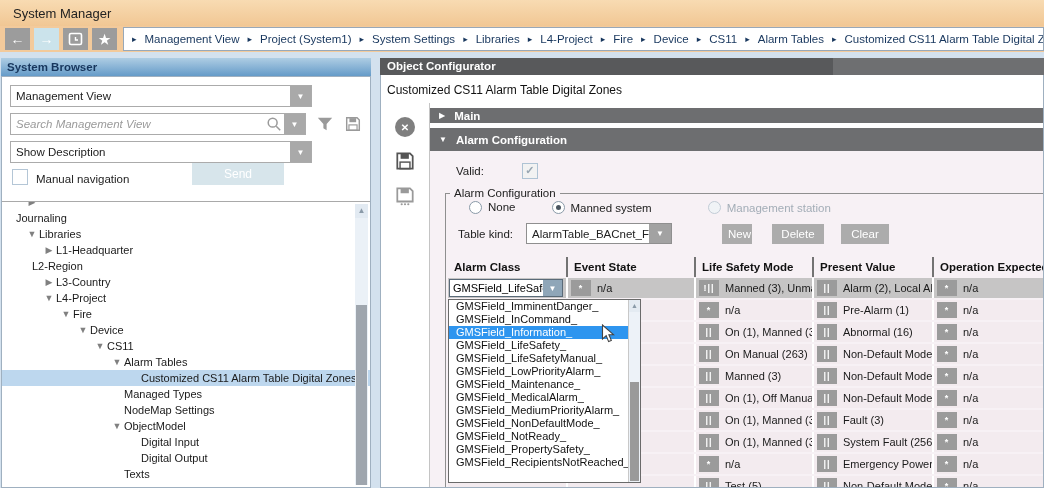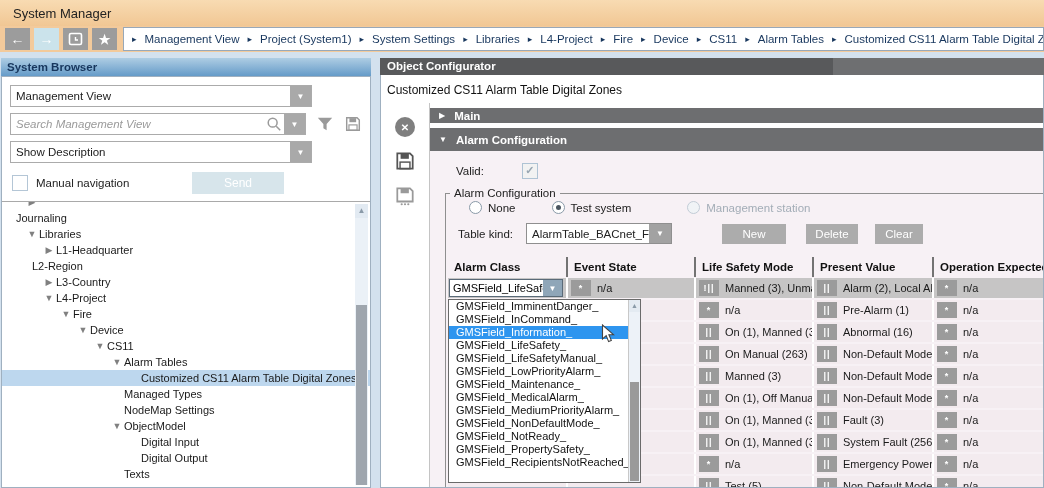--- a/index.html
+++ b/index.html
@@ -34,21 +34,21 @@
   .combo{height:22px;border:1px solid #ABABAB;background:#fff;display:flex;align-items:center;width:302px;box-sizing:border-box;}
   .combo-text{flex:1;padding-left:5px;font-size:11.5px;color:#222;overflow:hidden;white-space:nowrap;}
   .combo-arrow{width:21px;align-self:stretch;background:#A9A9A9;color:#fff;font-size:8px;
     display:flex;align-items:center;justify-content:center;flex:none;}
   .search-row{display:flex;align-items:center;margin-top:6px;}
   .search-input{flex:1;border:none;outline:none;font-size:11.5px;padding-left:5px;
     font-family:"Liberation Sans",sans-serif;min-width:0;}
   .search-input::placeholder{color:#9A9A9A;font-style:italic;}
   .tool-icon{margin-left:10px;line-height:0;}
   .row3{margin-top:6px;}
-  .row4{display:flex;align-items:center;margin-top:9px;}
+  .row4{display:flex;align-items:flex-end;}
   .checkbox{width:14px;height:14px;border:1px solid #B4C6D6;background:#fff;margin-left:2px;flex:none;}
   .cb-label{margin-left:8px;font-size:11.5px;color:#222;}
   .send-btn{margin-left:auto;margin-right:78px;width:92px;height:22px;background:#D7E5EB;
     color:#fff;font-size:12px;border:none;font-family:"Liberation Sans",sans-serif;}
   .tree-wrap{position:absolute;top:124px;left:0;right:0;bottom:0;
     border-top:1px solid #A9A9A9;overflow:hidden;background:#fff;}
   .tree-list{margin-top:-8px;}
   .tree-item{height:16px;display:flex;align-items:center;font-size:11px;color:#1A1A1A;white-space:nowrap;}
   .tree-item.selected{background:#BDD7EE;}
   .expander{width:14px;font-size:9px;color:#808080;text-align:center;flex:none;}
@@ -83,30 +83,30 @@
   fieldset.group legend{margin-left:4px;padding:0 4px;font-size:11.5px;color:#222;}
   .radio-row{display:flex;align-items:center;margin:2px 0 0 23px;font-size:11.5px;color:#222;}
   .radio{width:13px;height:13px;border:1px solid #8A9AA8;border-radius:50%;background:#fff;
     margin-right:6px;position:relative;flex:none;box-sizing:border-box;}
   .radio.sel::after{content:"";position:absolute;left:3px;top:3px;width:5px;height:5px;
     border-radius:50%;background:#4A5560;}
   .radio.dis{border-color:#C2CCD6;background:#F0F3F6;}
   .lbl-dis{color:#A3ADB7;}
   .rg2{margin-left:36px;display:flex;align-items:center;}
   .rg3{margin-left:56px;display:flex;align-items:center;}
-  .rg1{display:flex;align-items:center;}
+  .rg1{display:flex;align-items:flex-start;}
   .tk-row{display:flex;align-items:center;margin:9px 0 0 12px;font-size:11.5px;color:#222;}
   .tk-combo{width:146px;height:21px;margin-left:13px;border:1px solid #8F8F8F;background:#fff;
     display:flex;align-items:center;box-sizing:border-box;}
   .tk-text{flex:1;font-size:11.5px;padding-left:5px;white-space:nowrap;overflow:hidden;}
   .tk-arrow{width:22px;align-self:stretch;background:#A2A2A2;color:#fff;font-size:8px;
     display:flex;align-items:center;justify-content:center;flex:none;}
   .btn{height:20px;background:#ACACAC;color:#fff;border:none;font-size:11.5px;
     font-family:"Liberation Sans",sans-serif;}
-  .btn-new{margin-left:50px;width:64px;}
+  .btn-new{margin-left:50px;width:30px;}
   .btn-del{margin-left:20px;width:52px;}
   .btn-clr{margin-left:17px;width:48px;}
   
   .table-wrap{position:relative;margin:13px 0 0 2px;}
   .thead,.tbody{display:grid;grid-template-columns:118px 128px 118px 120px 1fr;}
   .thead{height:20px;margin-bottom:1px;}
   .th{font-weight:bold;font-size:11.5px;color:#111;display:flex;align-items:center;
     padding-left:6px;border-left:2px solid #737373;white-space:nowrap;overflow:hidden;}
   .th:first-child{border-left:none;}
   .cell{height:20px;margin-bottom:2px;background:#F3EBEF;display:flex;align-items:center;
@@ -346,21 +346,21 @@
           </div>
           <fieldset class="group">
             <legend>Alarm Configuration</legend>
             <div class="radio-row">
               <span class="rg1">
                 <span class="radio"></span>
                 <span>None</span>
               </span>
               <span class="rg2">
                 <span class="radio sel"></span>
-                <span>Test system</span>
+                <span>Manned system</span>
               </span>
               <span class="rg3">
                 <span class="radio dis"></span>
                 <span class="lbl-dis">Management station</span>
               </span>
             </div>
             <div class="tk-row">
               <span>Table kind:</span>
               <div class="tk-combo">
                 <span class="tk-text">AlarmTable_BACnet_FS20</span>

